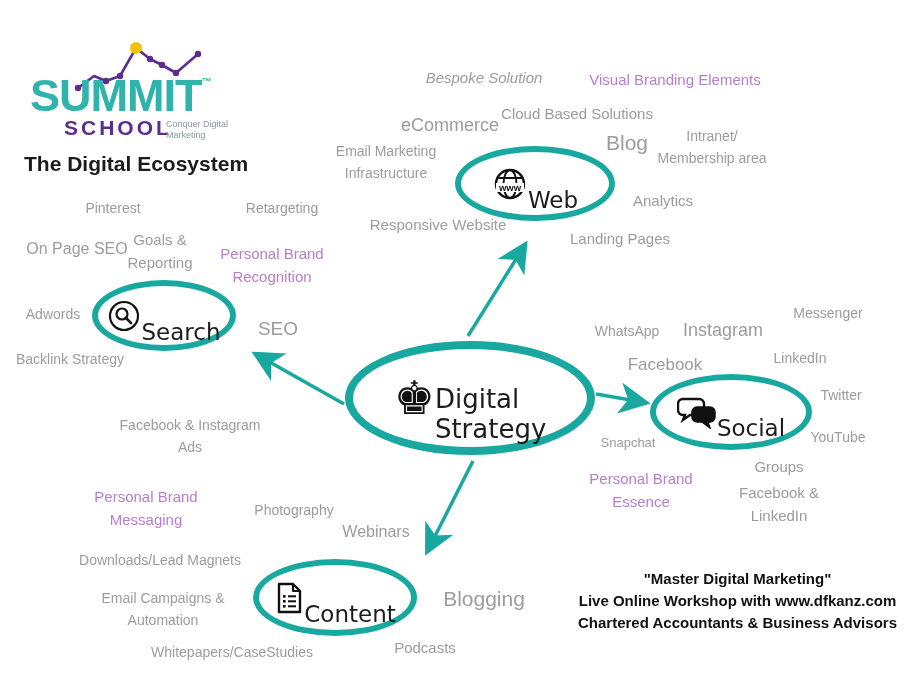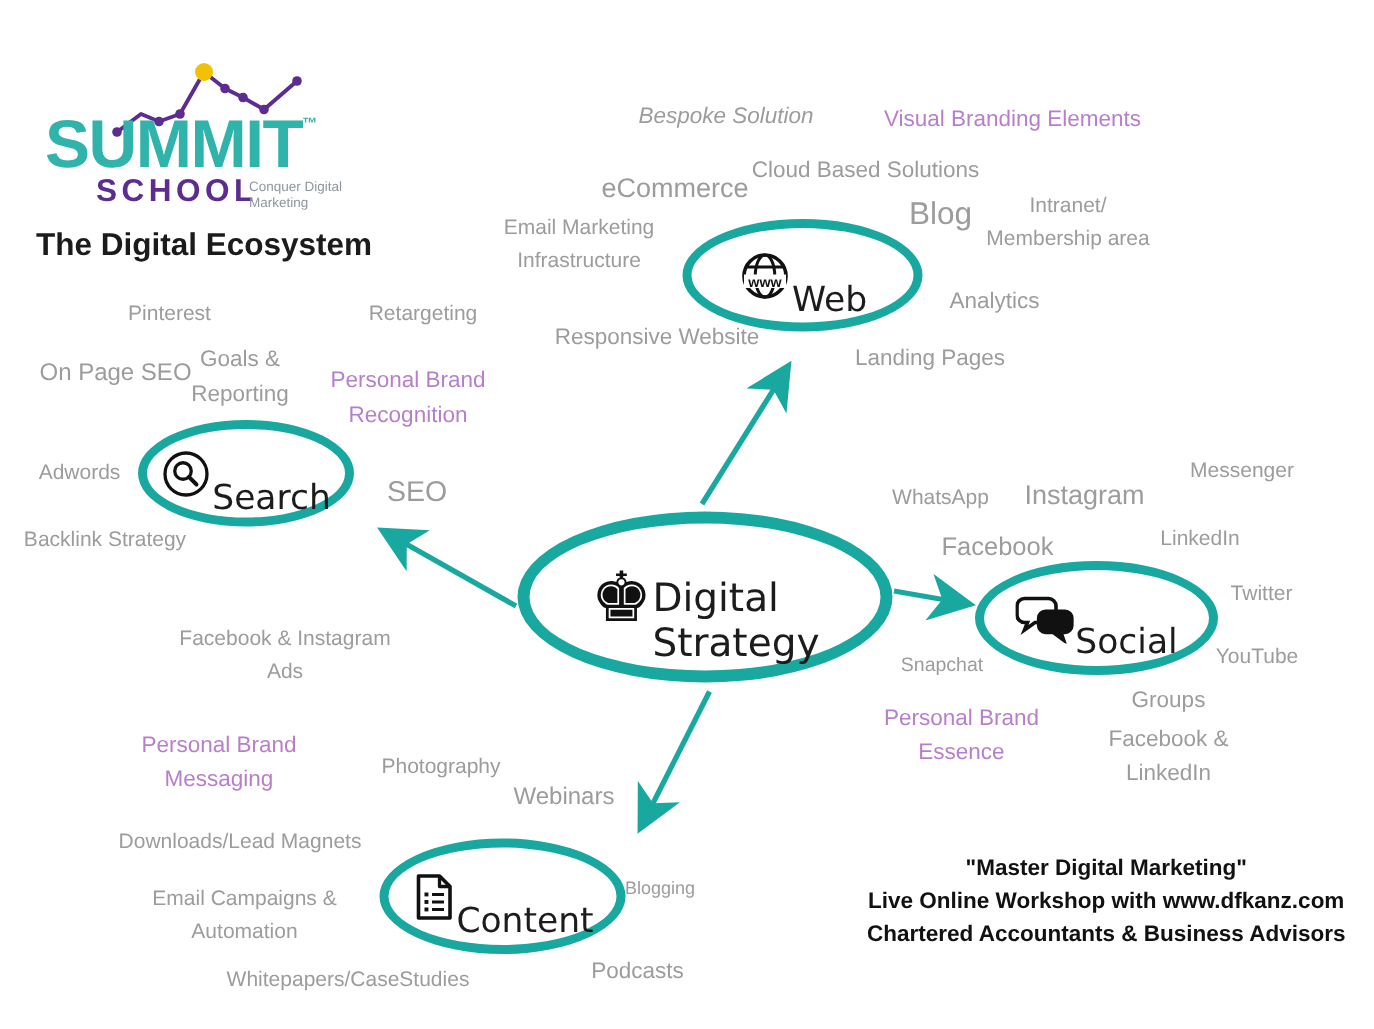--- a/index.html
+++ b/index.html
@@ -180,21 +180,21 @@
       <span class="keyword purple" style="left: 641px; top: 467px; font-size: 15px;">Personal Brand
 Essence</span>
       <span class="keyword purple" style="left: 146px; top: 485px; font-size: 15px;">Personal Brand
 Messaging</span>
       <span class="keyword" style="left: 294px; top: 500px; font-size: 14px;">Photography</span>
       <span class="keyword" style="left: 376px; top: 520px; font-size: 16px;">Webinars</span>
       <span class="keyword" style="left: 160px; top: 550px; font-size: 14px;">Downloads/Lead Magnets</span>
       <span class="keyword" style="left: 163px; top: 588px; font-size: 14px;">Email Campaigns &amp;
 Automation</span>
       <span class="keyword" style="left: 232px; top: 642px; font-size: 14px;">Whitepapers/CaseStudies</span>
-      <span class="keyword" style="left: 440px; top: 583px; font-size: 12px;">Blogging</span>
+      <span class="keyword" style="left: 484px; top: 583px; font-size: 21px;">Blogging</span>
       <span class="keyword" style="left: 425px; top: 636px; font-size: 15px;">Podcasts</span>
     </div>
 
   <div class="footer">
     <div>"Master Digital Marketing"</div>
     <div>Live Online Workshop with www.dfkanz.com</div>
     <div>Chartered Accountants &amp; Business Advisors</div>
   </div>
 
 </div>

